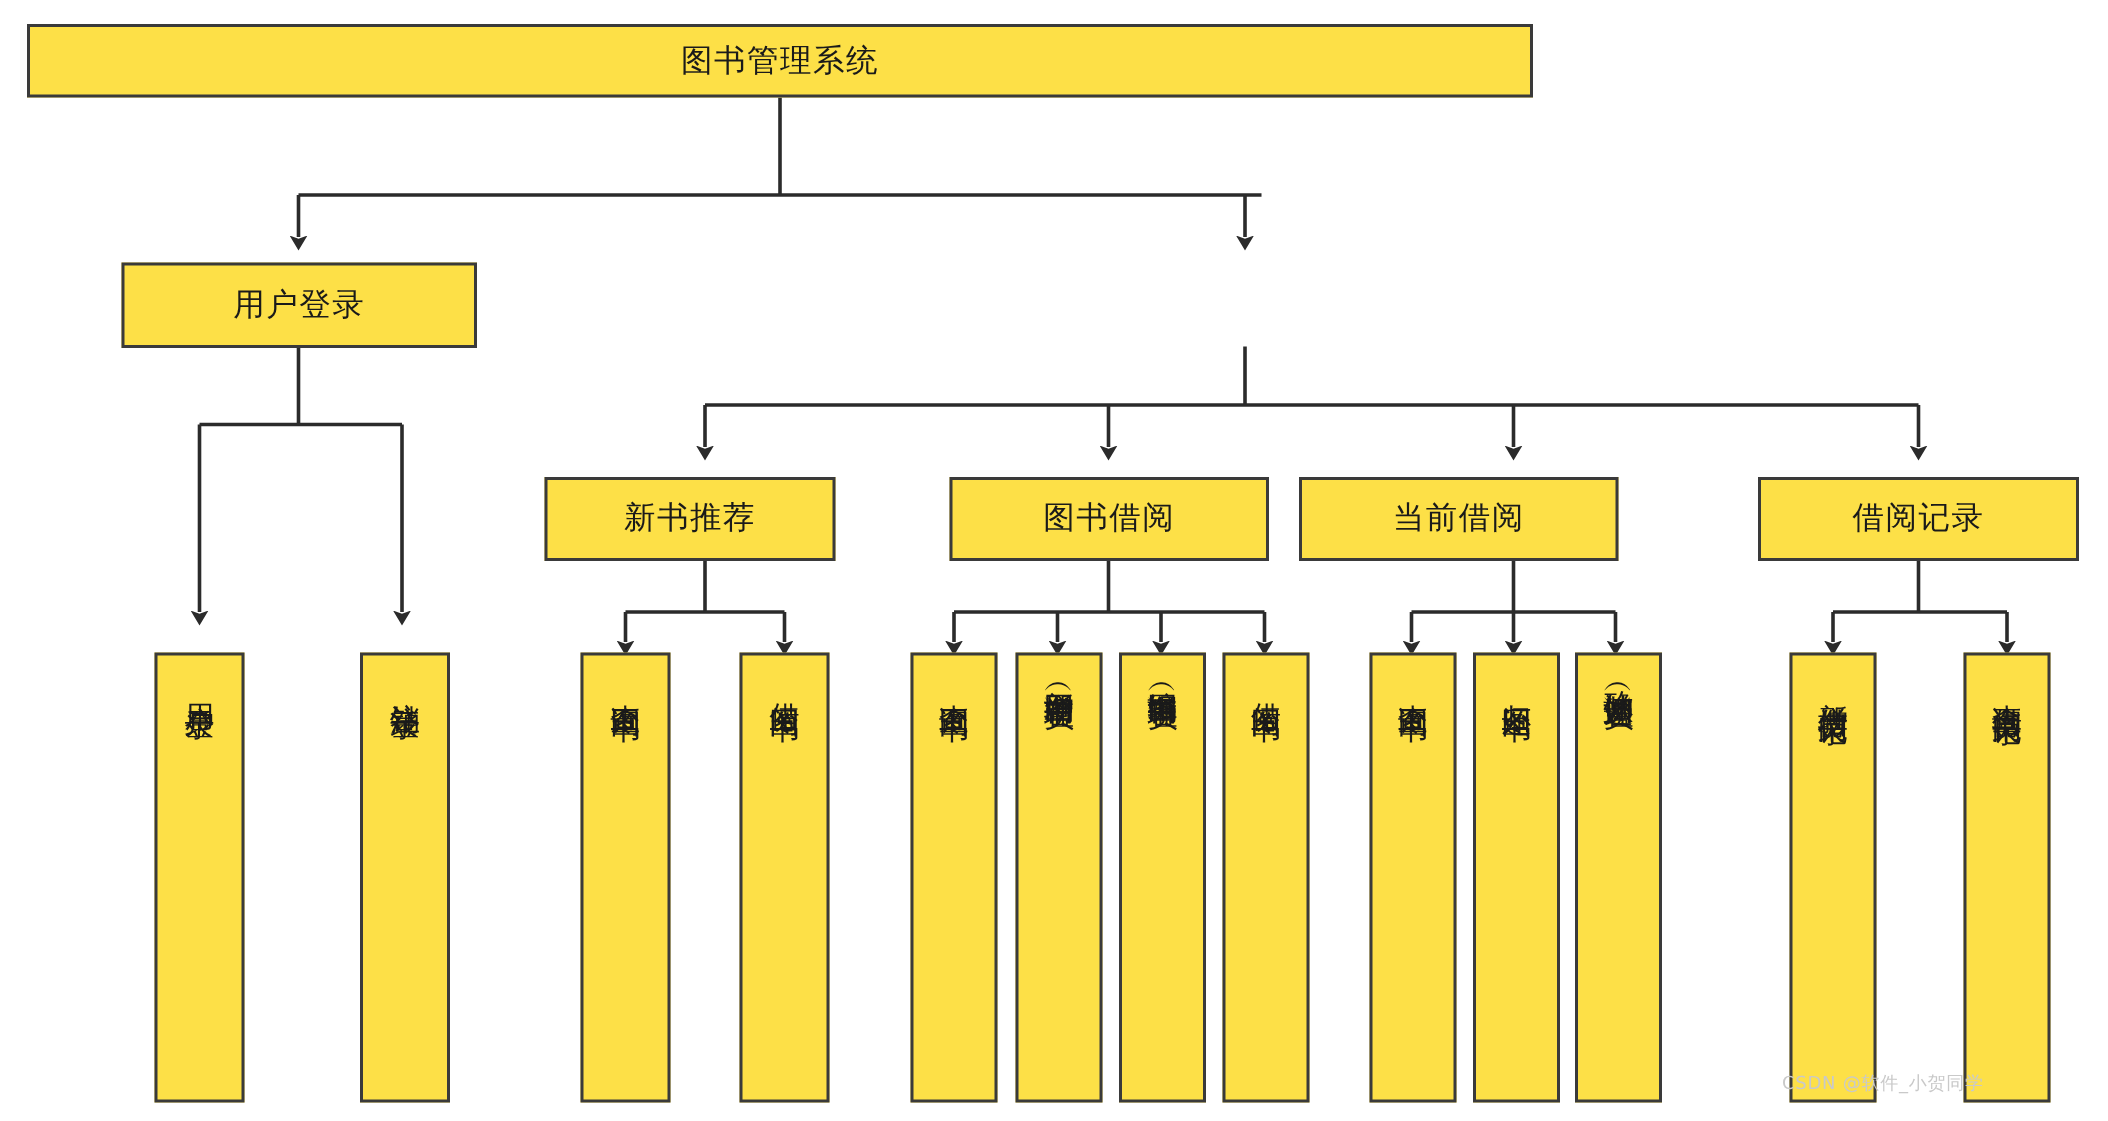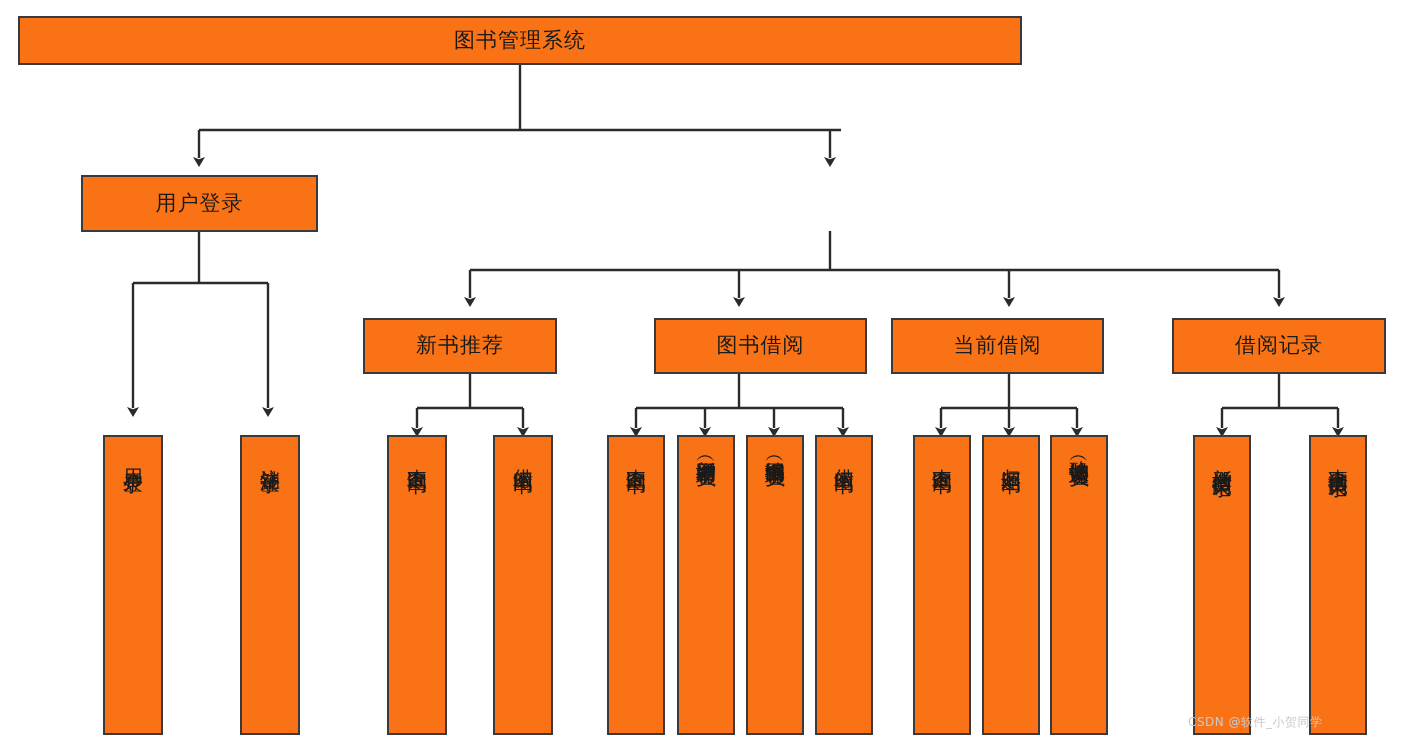--- a/index.html
+++ b/index.html
@@ -22,21 +22,21 @@
     position: absolute;
     left: 0;
     top: 0;
     width: 1405px;
     height: 747px;
     pointer-events: none;
   }
   .node {
     position: absolute;
     box-sizing: border-box;
-    background: #f97316;
+    background: #fde047;
     border: 2px solid #3a3a3a;
     display: flex;
     align-items: center;
     justify-content: center;
     color: #1a1a1a;
     text-align: center;
     z-index: 2;
   }
   .node.horiz {
     font-size: 21px;
@@ -130,24 +130,24 @@
     <span>图书管理系统</span>
   </div>
 
   <div class="node horiz" style="left:81px; top:175px; width:237px; height:57px;">
     <span>用户登录</span>
   </div>
 
   <div class="node horiz" style="left:363px; top:318px; width:194px; height:56px;">
     <span>新书推荐</span>
   </div>
-  <div class="node horiz" style="left:654px; top:318px; width:213px; height:56px;">
+  <div class="node horiz" style="left:633px; top:318px; width:213px; height:56px;">
     <span>图书借阅</span>
   </div>
-  <div class="node horiz" style="left:891px; top:318px; width:213px; height:56px;">
+  <div class="node horiz" style="left:866px; top:318px; width:213px; height:56px;">
     <span>当前借阅</span>
   </div>
   <div class="node horiz" style="left:1172px; top:318px; width:214px; height:56px;text-align:center;">
     <span>借阅记录</span>
   </div>
 
   <div class="node vert" style="left:103px; top:435px; width:60px; height:300px;">
     <span class="vtext">用户登录</span>
   </div>
   <div class="node vert" style="left:240px; top:435px; width:60px; height:300px;">

